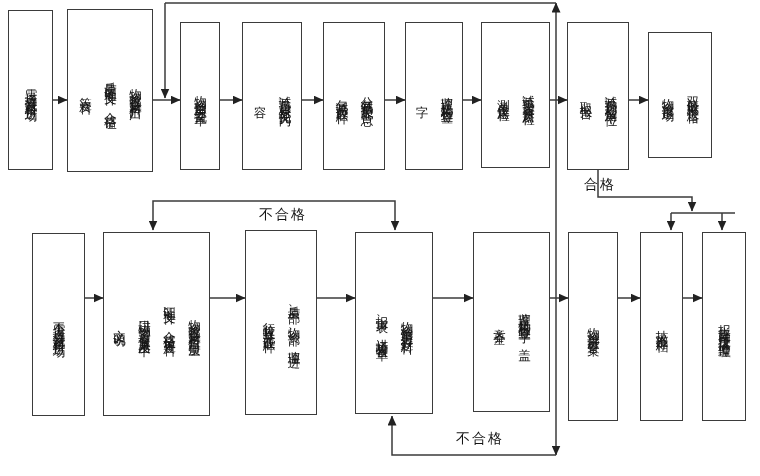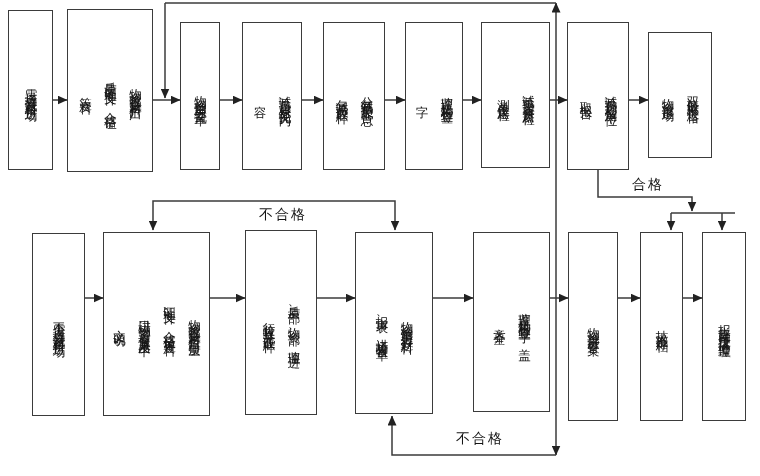--- a/index.html
+++ b/index.html
@@ -145,17 +145,17 @@
   <div class="box" style="left:568px;top:232px;width:50px;height:189px">
     <span class="vtext">物资部进行备案</span>
   </div>
   <div class="box" style="left:640px;top:232px;width:43px;height:189px">
     <span class="vtext">技术部存档</span>
   </div>
   <div class="box" style="left:702px;top:232px;width:44px;height:189px">
     <span class="vtext">报告复印件提供给监理</span>
   </div>
 
-  <div class="edge-label" style="left:632px;top:176px">合格</div>
+  <div class="edge-label" style="left:584px;top:176px">合格</div>
   <div class="edge-label" style="left:259px;top:206px">不合格</div>
   <div class="edge-label" style="left:456px;top:430px">不合格</div>
 
 </div>
 
 </body></html>

